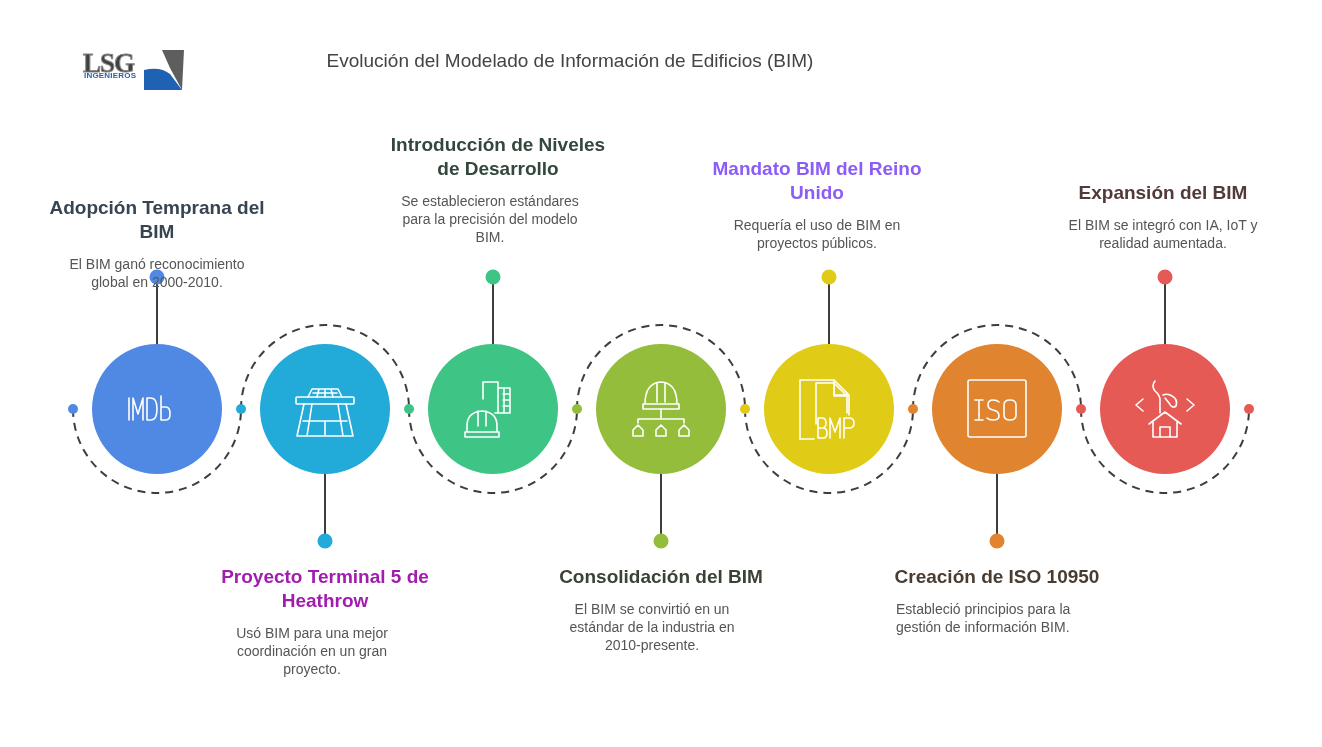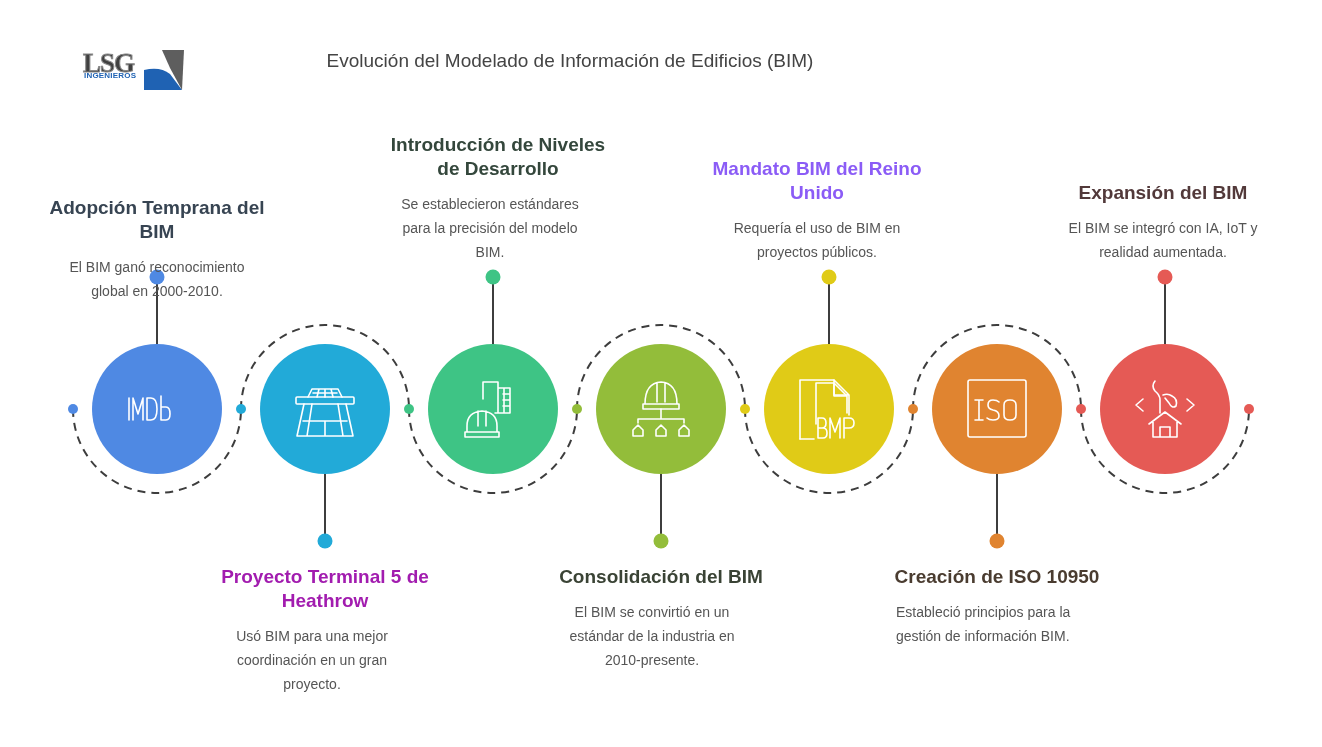--- a/index.html
+++ b/index.html
@@ -6,21 +6,21 @@
   html, body { width: 1322px; height: 747px; background: #ffffff; overflow: hidden; }
   body { position: relative; font-family: "Liberation Sans", "DejaVu Sans", sans-serif; }
   .logo { position: absolute; left: 80px; top: 46px; width: 110px; height: 46px; }
   .logo .lsg { position: absolute; left: 3px; top: 2px; font-family: "Liberation Serif", serif; font-size: 27px; font-weight: bold; color: #404040; -webkit-text-stroke: 1px #8a8a8a; letter-spacing: -1px; }
   .logo .ing { position: absolute; left: 4px; top: 25px; font-size: 8px; font-weight: bold; color: #1f62b3; letter-spacing: 0.2px; }
   .logo svg { position: absolute; left: 62px; top: 2px; }
   .title { position: absolute; left: 0; width: 1140px; top: 50px; text-align: center; font-size: 19px; color: #444; }
   svg.main { position: absolute; left: 0; top: 0; }
   .label { position: absolute; width: 230px; text-align: center; }
   .label .h { font-size: 19px; font-weight: bold; line-height: 24px; }
-  .label .d { font-size: 14px; line-height: 24px; margin-top: 11px; color: #555; }
+  .label .d { font-size: 14px; line-height: 18px; margin-top: 11px; color: #555; }
 </style>
 </head>
 <body>
 
 <div class="logo">
   <span class="lsg">LSG</span>
   <span class="ing">INGENIEROS</span>
   <svg width="44" height="44" viewBox="0 0 44 44">
     <polygon points="20,2 42,2 40,42 28,20" fill="#5e5e5e"></polygon>
     <path d="M2,22 Q18,18 28,26 L40,42 L2,42 Z" fill="#1f62b3"></path>

